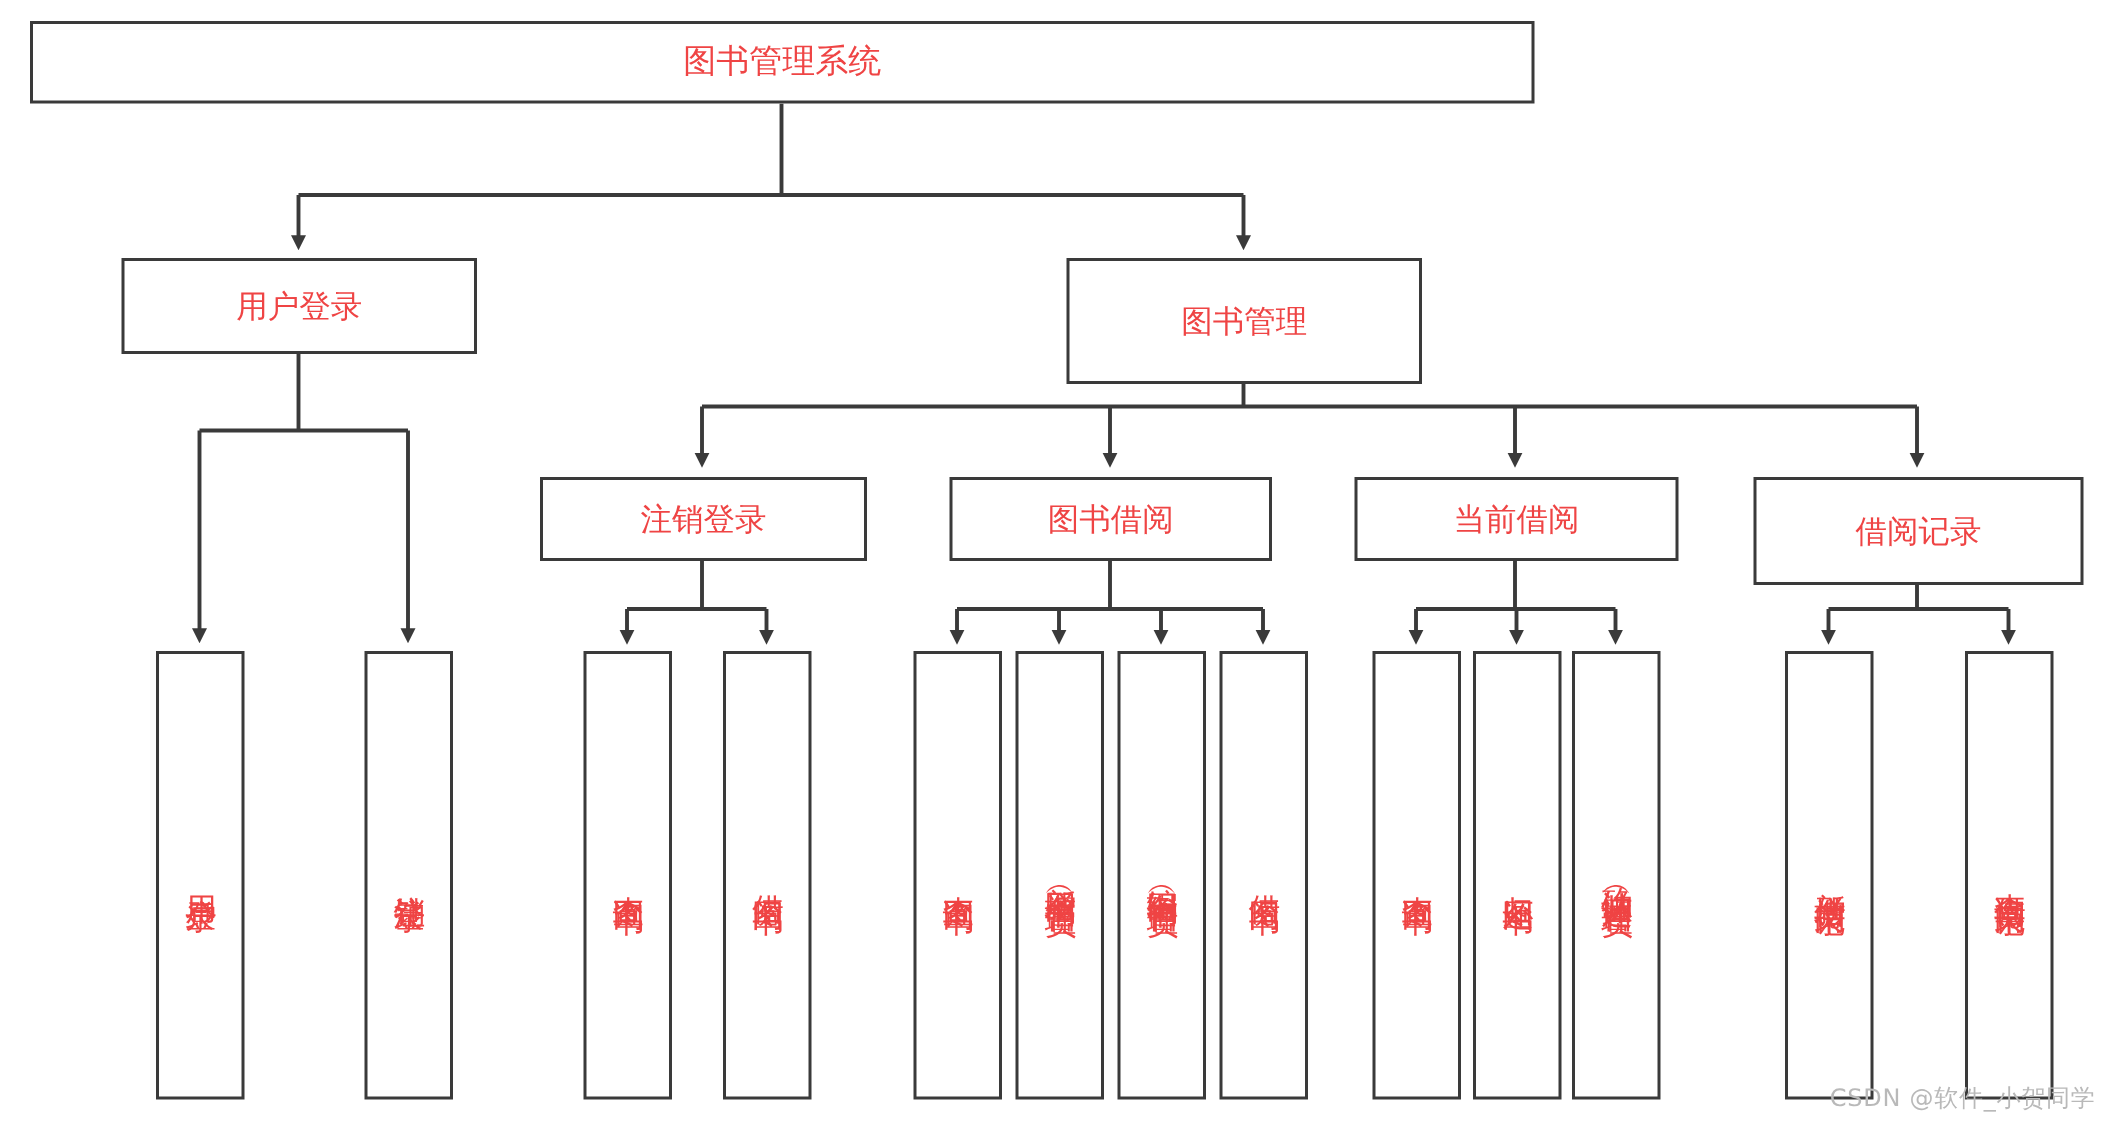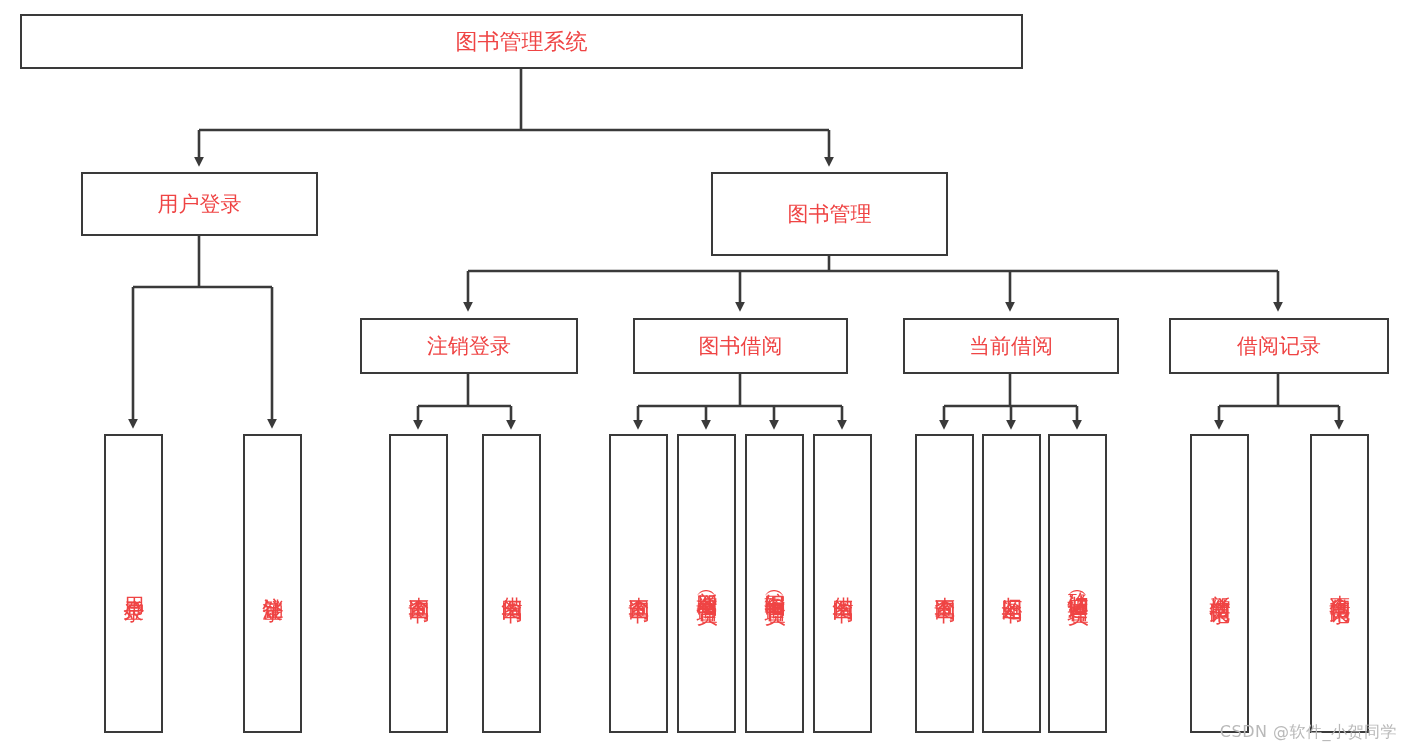--- a/index.html
+++ b/index.html
@@ -136,21 +136,21 @@
 
   <div class="node h" style="left:360px; top:318px; width:218px; height:56px;">
     <span>注销登录</span>
   </div>
   <div class="node h" style="left:633px; top:318px; width:215px; height:56px;">
     <span>图书借阅</span>
   </div>
   <div class="node h" style="left:903px; top:318px; width:216px; height:56px;">
     <span>当前借阅</span>
   </div>
-  <div class="node h" style="left:1169px; top:318px; width:220px; height:56px;">
+  <div class="node h" style="left:1169px; top:318px; width:220px; height:72px;">
     <span>借阅记录</span>
   </div>
 
   <div class="node v" style="left:104px; top:434px; width:59px; height:299px;">
     <span class="vtext">用户登录</span>
   </div>
   <div class="node v" style="left:243px; top:434px; width:59px; height:299px;">
     <span class="vtext">注销登录</span>
   </div>
 

